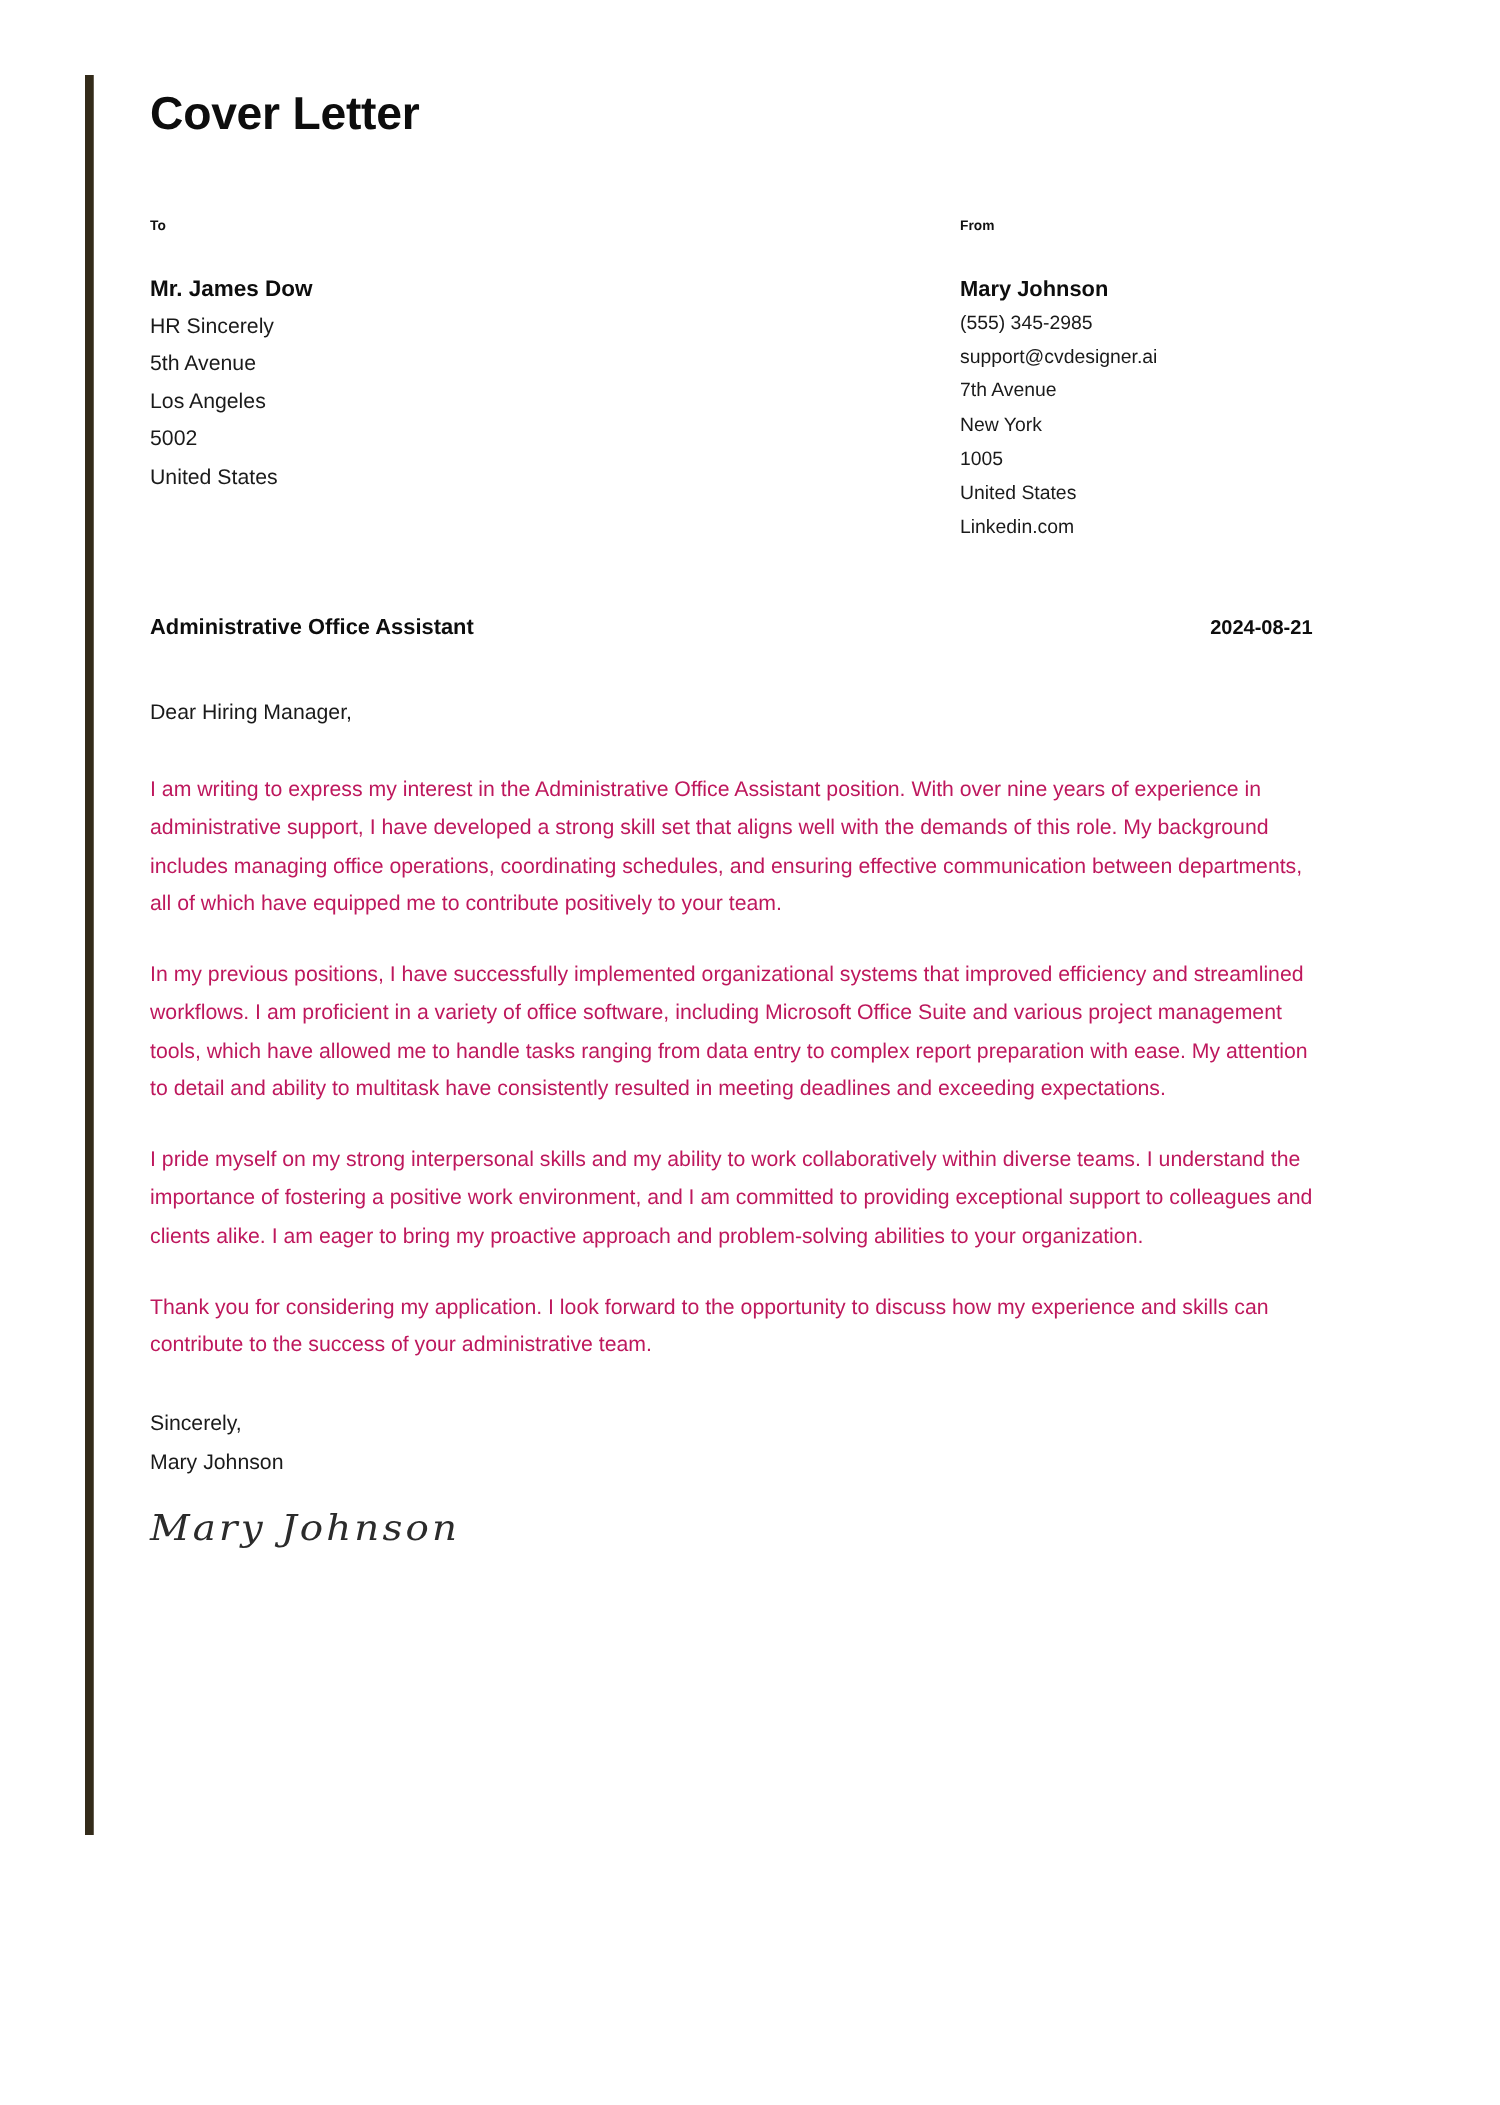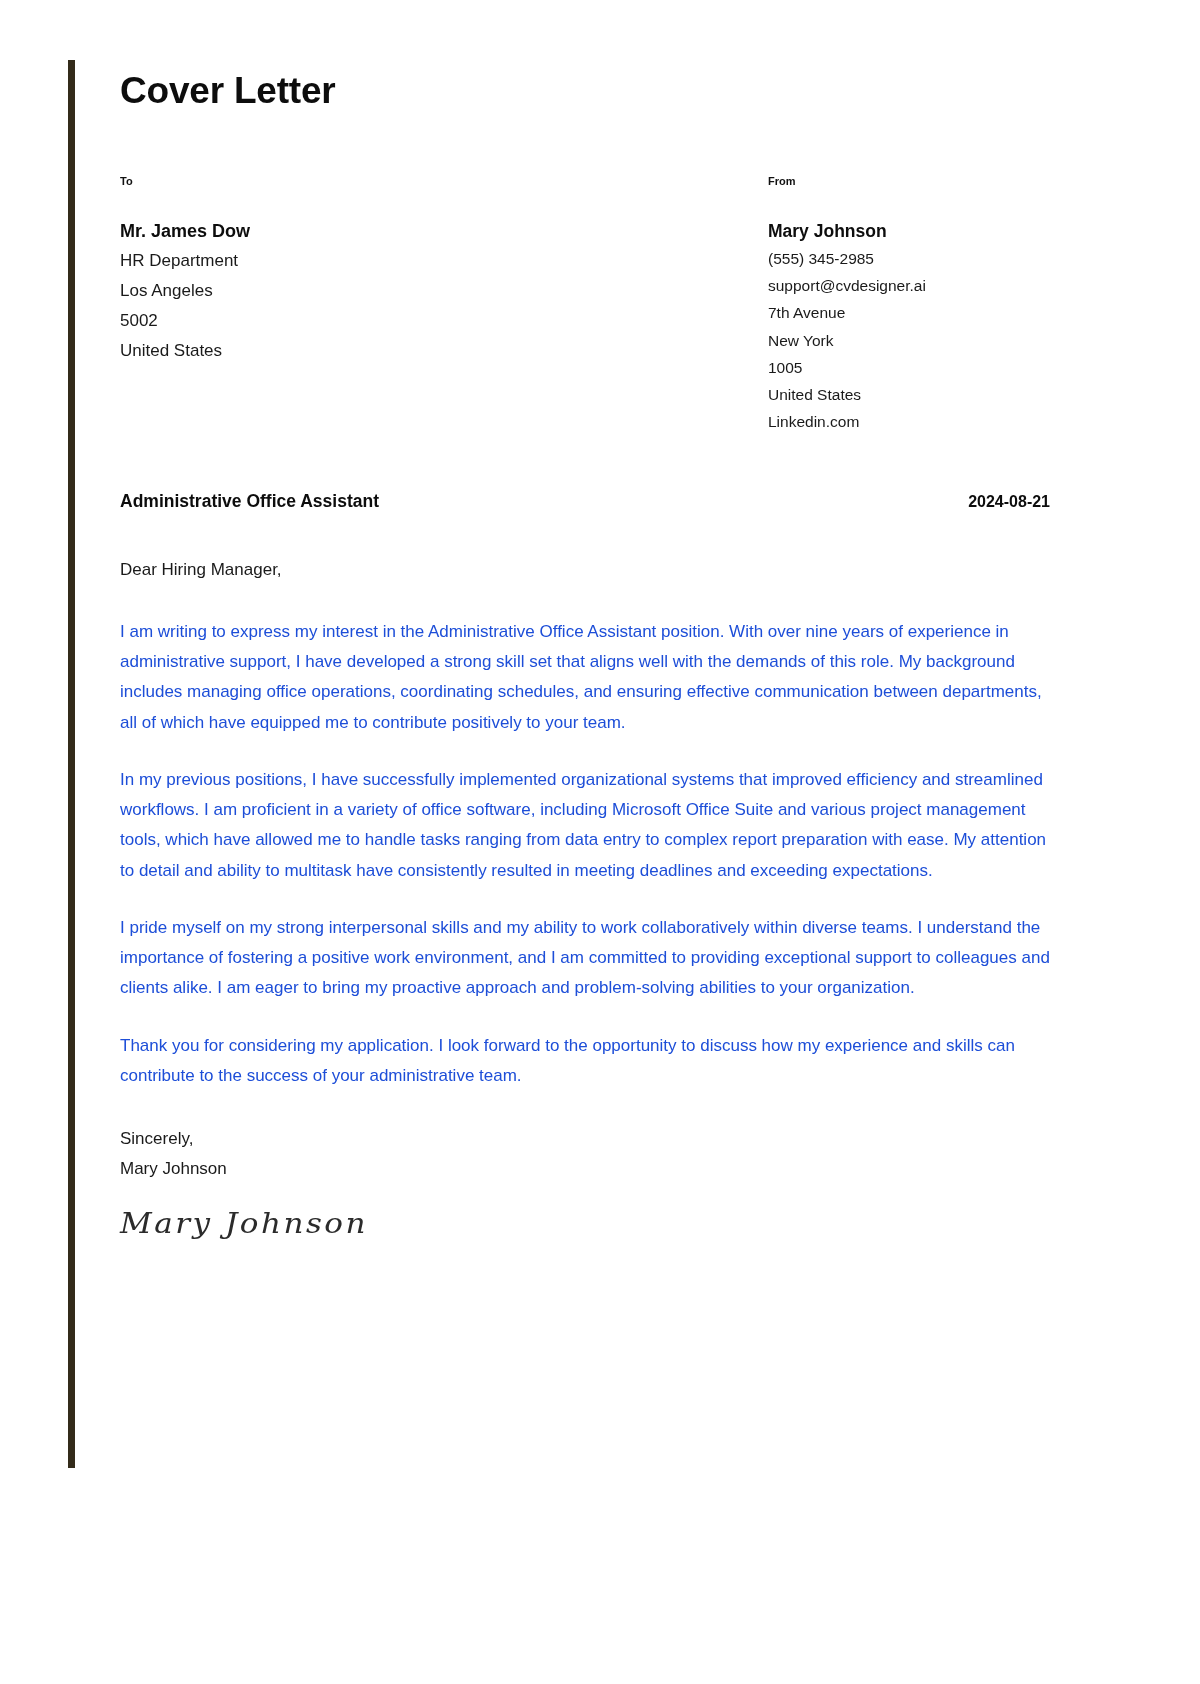--- a/index.html
+++ b/index.html
@@ -117,21 +117,21 @@
   .salutation {
     font-size: 17px;
     line-height: 1.6;
     margin: 0 0 34px 0;
     color: #1a1a1a;
   }
   .para {
     font-size: 17px;
     line-height: 1.78;
     margin: 0 0 27px 0;
-    color: #1d4ed8;
+    color: #be185d;
     text-align: left;
   }
   .closing {
     margin-top: 33px;
   }
   .closing-line {
     font-size: 17px;
     line-height: 1.78;
     margin: 0;
     color: #1a1a1a;
@@ -157,21 +157,22 @@
 
   <div class="content">
 
     <h1 class="doc-title">Cover Letter</h1>
 
     <div class="addr-grid">
 
       <div class="addr-col to">
         <div class="addr-heading">To</div>
         <div class="addr-name">Mr. James Dow</div>
-        <div class="addr-line">HR Department</div>
+        <div class="addr-line">HR Sincerely</div>
+        <div class="addr-line">5th Avenue</div>
         <div class="addr-line">Los Angeles</div>
         <div class="addr-line">5002</div>
         <div class="addr-line">United States</div>
       </div>
 
       <div class="addr-col from">
         <div class="addr-heading">From</div>
         <div class="addr-name">Mary Johnson</div>
         <div class="addr-line">(555) 345-2985</div>
         <div class="addr-line">support@cvdesigner.ai</div>

